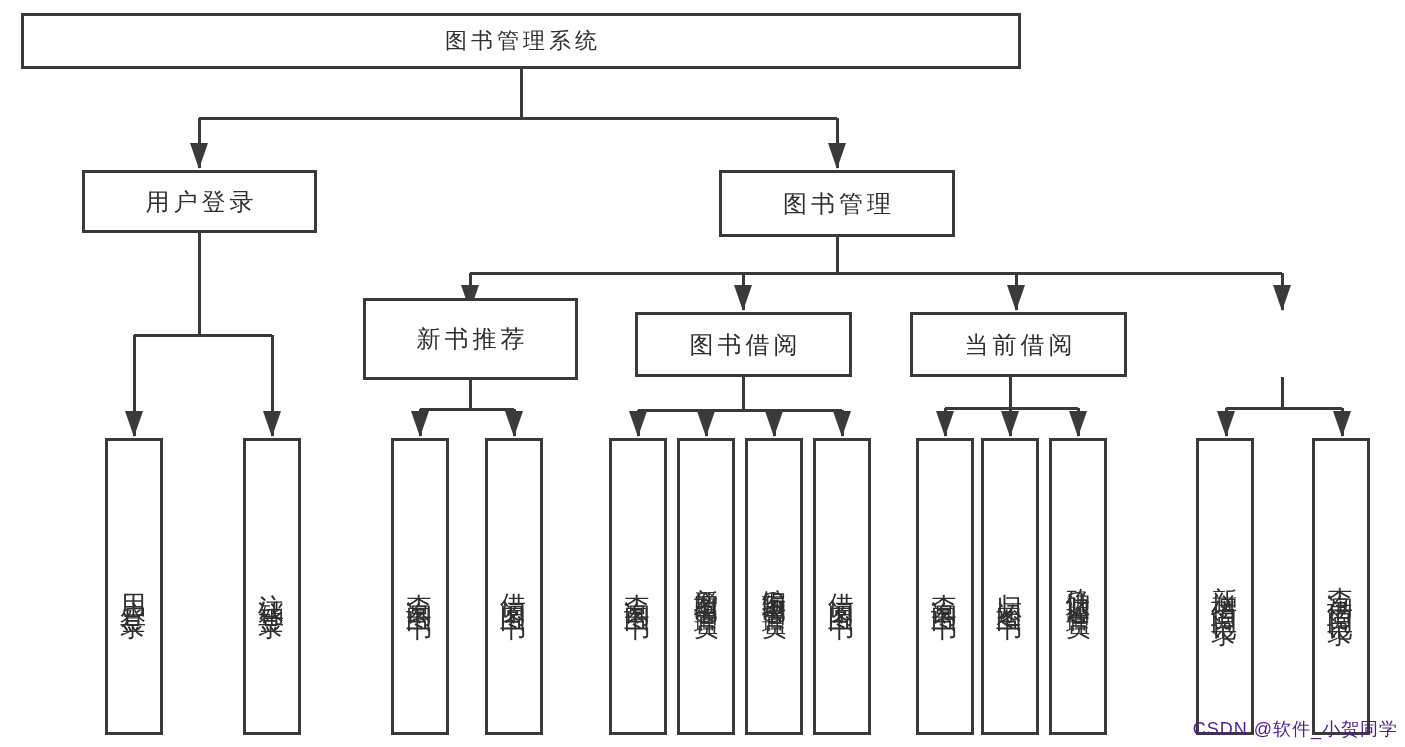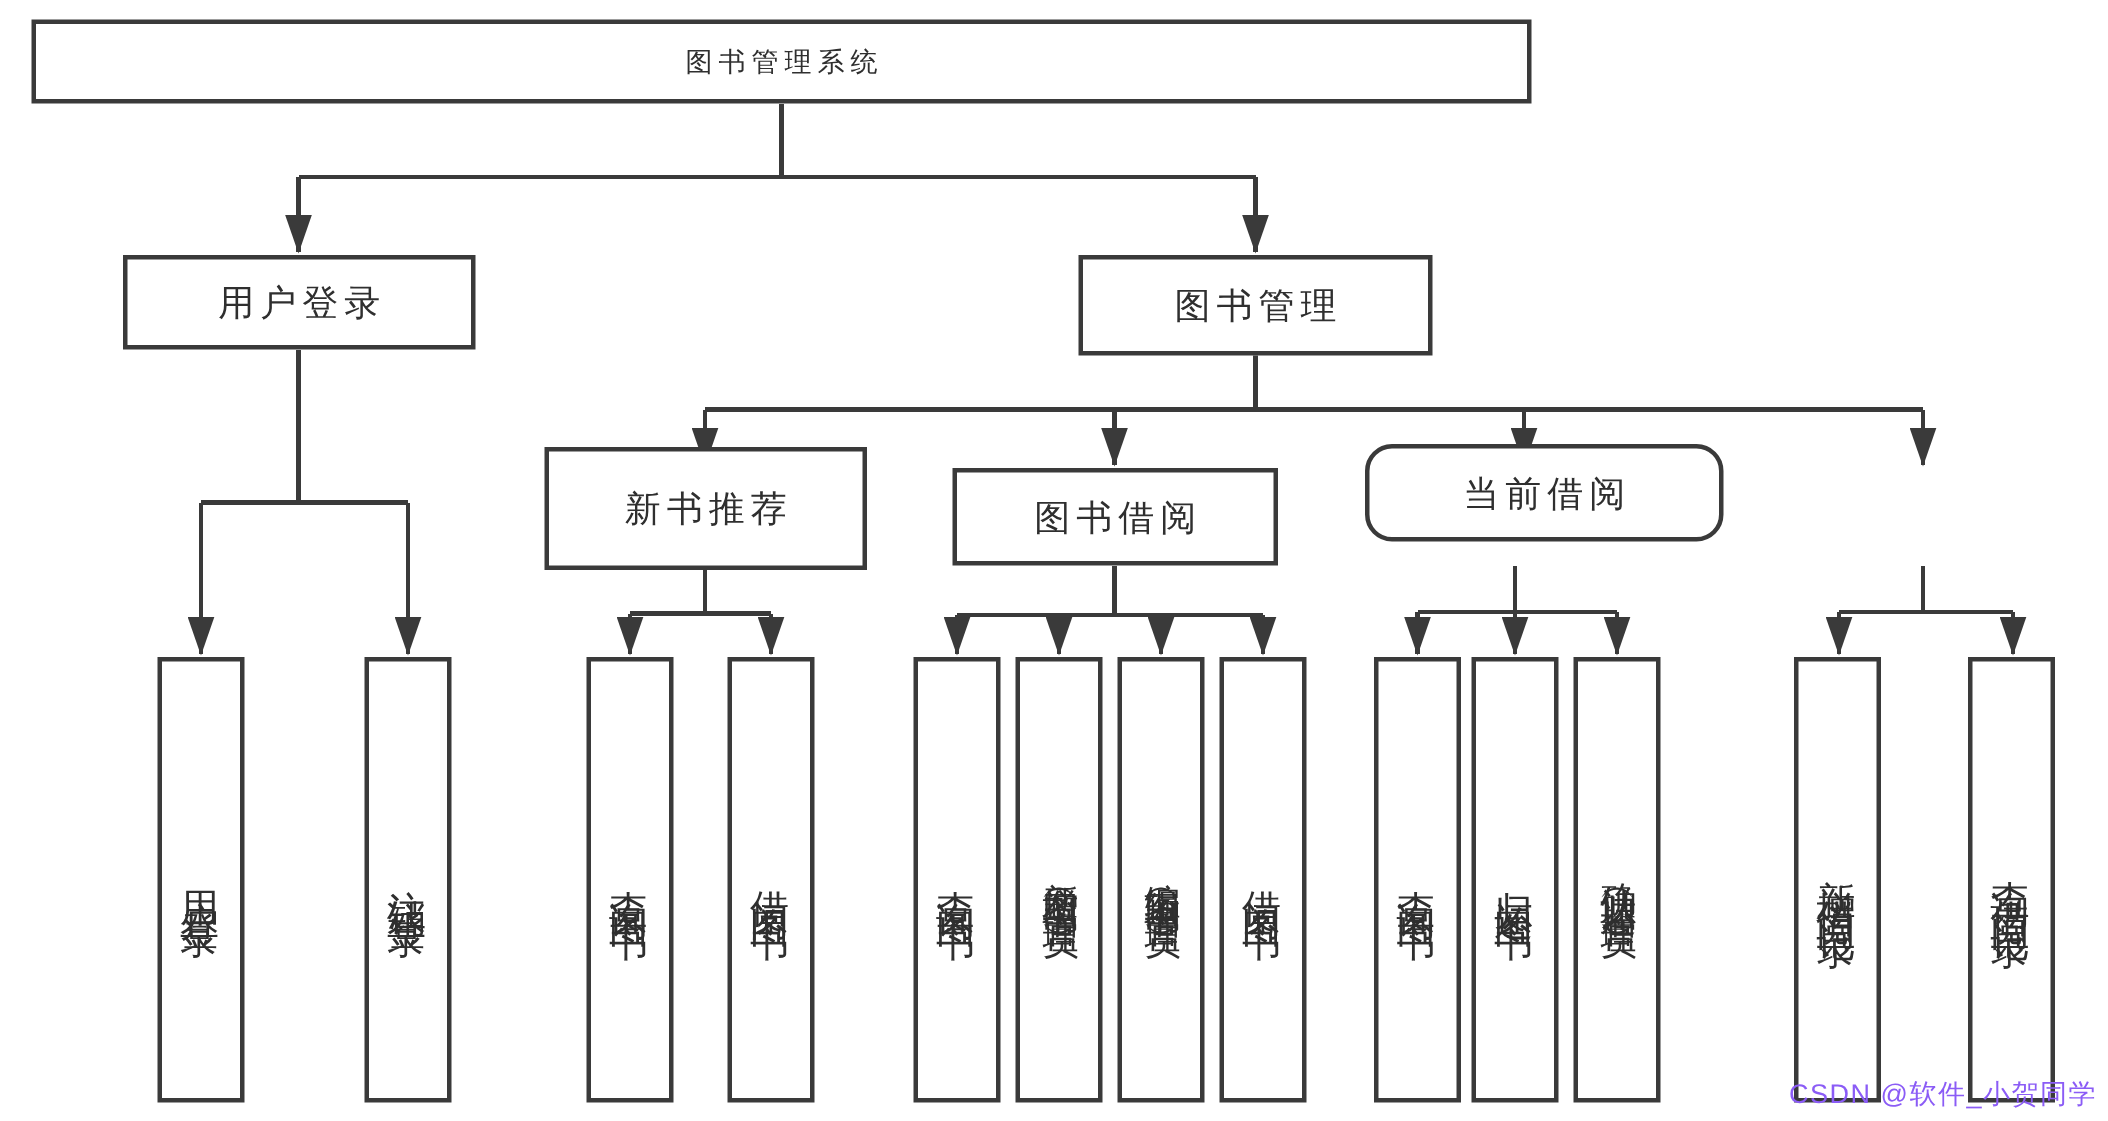--- a/index.html
+++ b/index.html
@@ -29,42 +29,42 @@
     z-index: 2;
     text-align: center;
     white-space: nowrap;
   }
   .h-label {
     font-size: 24px;
     letter-spacing: 4px;
     text-indent: 4px; 
   }
   .title-label {
-    font-size: 18px;
+    font-size: 22px;
     letter-spacing: 4px;
     text-indent: 4px;
   }
   .v-node {
     writing-mode: vertical-lr;
     text-orientation: mixed;
     font-size: 26px;
     letter-spacing: 7px;
     white-space: nowrap;
   }
   .v-node.long {
     font-size: 24px;
     letter-spacing: 4px;
   }
   .watermark {
     position: absolute;
     right: 7px;
     bottom: 6px;
     font-size: 18px;
     letter-spacing: 1px;
-    color: #8b5cf6;
+    color: #4c1d95;
     z-index: 3;
   }
 </style>
 </head>
 <body>
 
 <div class="canvas">
 
   <svg class="wires" width="1405" height="747" viewBox="0 0 1405 747" fill="none" stroke="#3a3a3a" stroke-width="3" shape-rendering="crispEdges">
     <defs>
@@ -128,21 +128,21 @@
     </g>
   </svg>
 
   <div class="node title-label" style="left:21px; top:13px; width:1000px; height:56px;">图书管理系统</div>
 
   <div class="node h-label" style="left:82px; top:170px; width:235px; height:63px;">用户登录</div>
   <div class="node h-label" style="left:719px; top:170px; width:236px; height:67px;">图书管理</div>
 
   <div class="node h-label" style="left:363px; top:298px; width:215px; height:82px;">新书推荐</div>
   <div class="node h-label" style="left:635px; top:312px; width:217px; height:65px;">图书借阅</div>
-  <div class="node h-label" style="left:910px; top:296px; width:239px; height:65px;border-radius:18px;">当前借阅</div>
+  <div class="node h-label" style="left:910px; top:312px; width:217px; height:65px;">当前借阅</div>
 
   <div class="node v-node" style="left:105px; top:438px; width:58px; height:297px;">用户登录</div>
   <div class="node v-node" style="left:243px; top:438px; width:58px; height:297px;">注销登录</div>
 
   <div class="node v-node" style="left:391px; top:438px; width:58px; height:297px;">查询图书</div>
   <div class="node v-node" style="left:485px; top:438px; width:58px; height:297px;">借阅图书</div>
 
   <div class="node v-node" style="left:609px; top:438px; width:58px; height:297px;">查询图书</div>
   <div class="node v-node long" style="left:677px; top:438px; width:58px; height:297px;">新增图书（管理员）</div>
   <div class="node v-node long" style="left:745px; top:438px; width:58px; height:297px;">编辑图书（管理员）</div>

